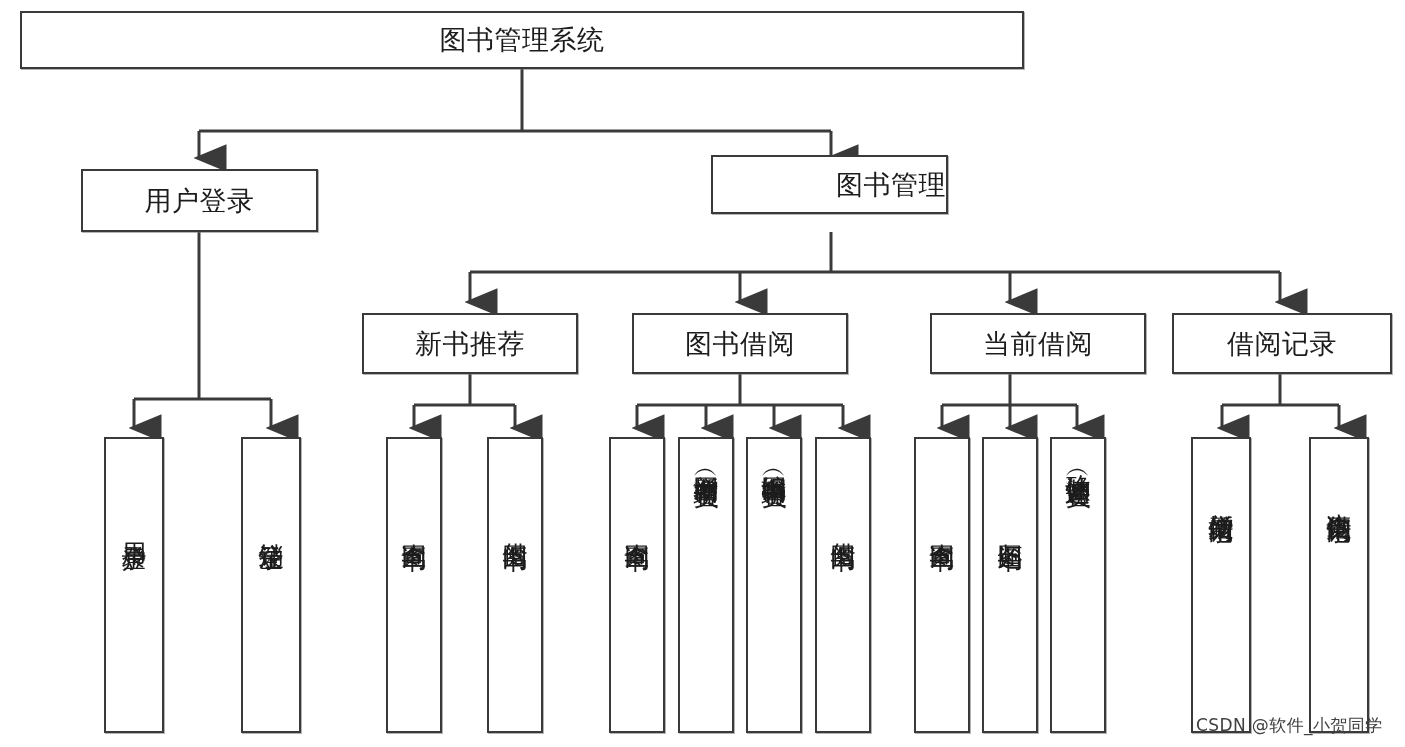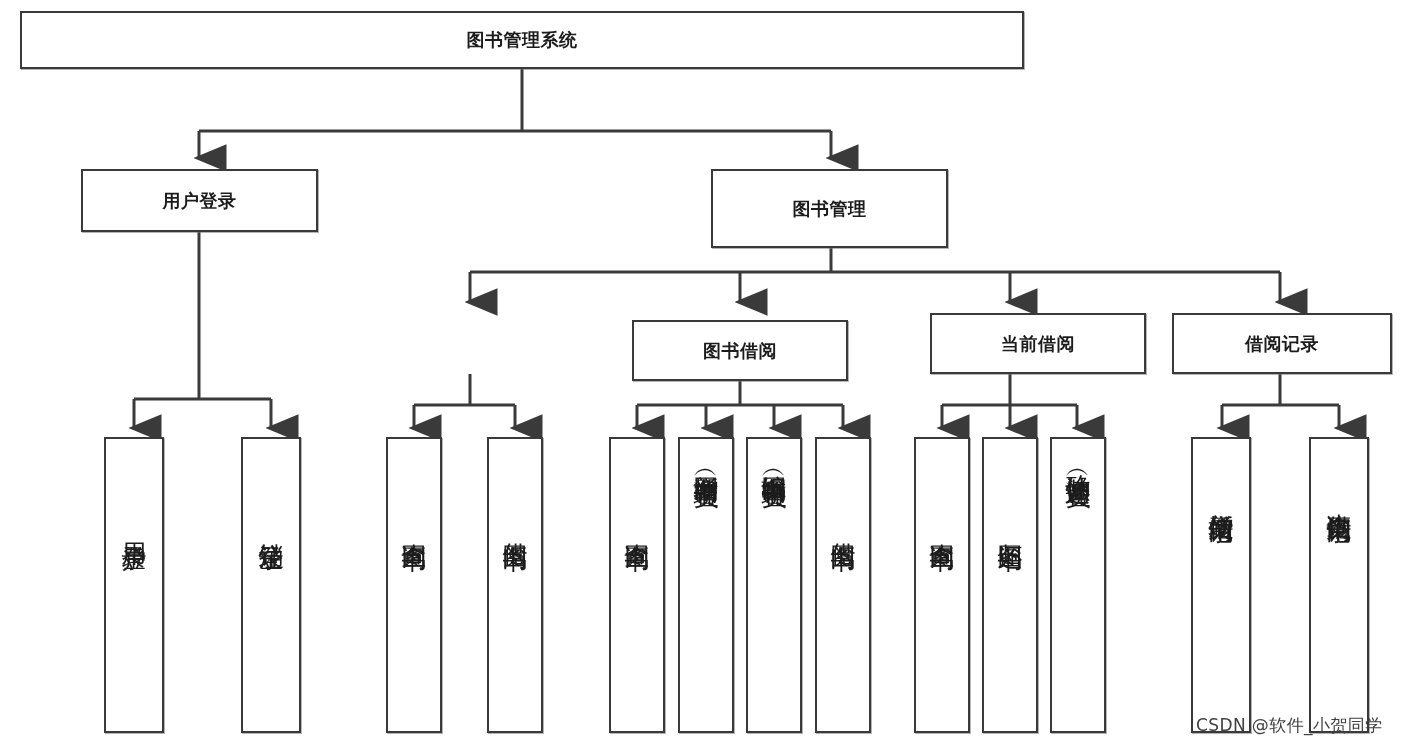--- a/index.html
+++ b/index.html
@@ -30,24 +30,23 @@
     box-sizing: border-box;
     border: 2px solid #3a3a3a;
     background: #ffffff;
     display: flex;
     align-items: center;
     justify-content: center;
     color: #1c1c1c;
     box-shadow: 1px 1px 0 rgba(120,120,120,0.55);
   }
   .node.horiz {
-    font-size: 18px;
+    font-size: 27px;
     line-height: 1.1;
     letter-spacing: 0.5px;
-    font-weight: bold;
   }
   .node.vert {
     align-items: flex-start;
     justify-content: center;
     padding-top: 6px;
   }
   .node.vert .vtext {
     writing-mode: vertical-rl;
     text-orientation: upright;
     font-size: 25px;
@@ -129,25 +128,28 @@
     </g>
   </svg>
 
   <div class="node horiz" style="left:20px; top:11px; width:1004px; height:58px;">
     <span>图书管理系统</span>
   </div>
 
   <div class="node horiz" style="left:81px; top:169px; width:237px; height:63px;">
     <span>用户登录</span>
   </div>
-  <div class="node horiz" style="left:711px; top:169px; width:237px; height:79px;">
+  <div class="node horiz" style="left:711px; top:155px; width:237px; height:59px;justify-content:flex-end;">
     <span>图书管理</span>
   </div>
 
-  <div class="node horiz" style="left:632px; top:313px; width:216px; height:61px;margin-top:7px;">
+  <div class="node horiz" style="left:362px; top:313px; width:216px; height:61px;">
+    <span>新书推荐</span>
+  </div>
+  <div class="node horiz" style="left:632px; top:313px; width:216px; height:61px;">
     <span>图书借阅</span>
   </div>
   <div class="node horiz" style="left:902px; top:313px; width:216px; height:61px;margin-left:28px;">
     <span>当前借阅</span>
   </div>
   <div class="node horiz" style="left:1172px; top:313px; width:220px; height:61px;">
     <span>借阅记录</span>
   </div>
 
   <div class="node vert mid" style="left:104px; top:437px; width:60px; height:296px;">

